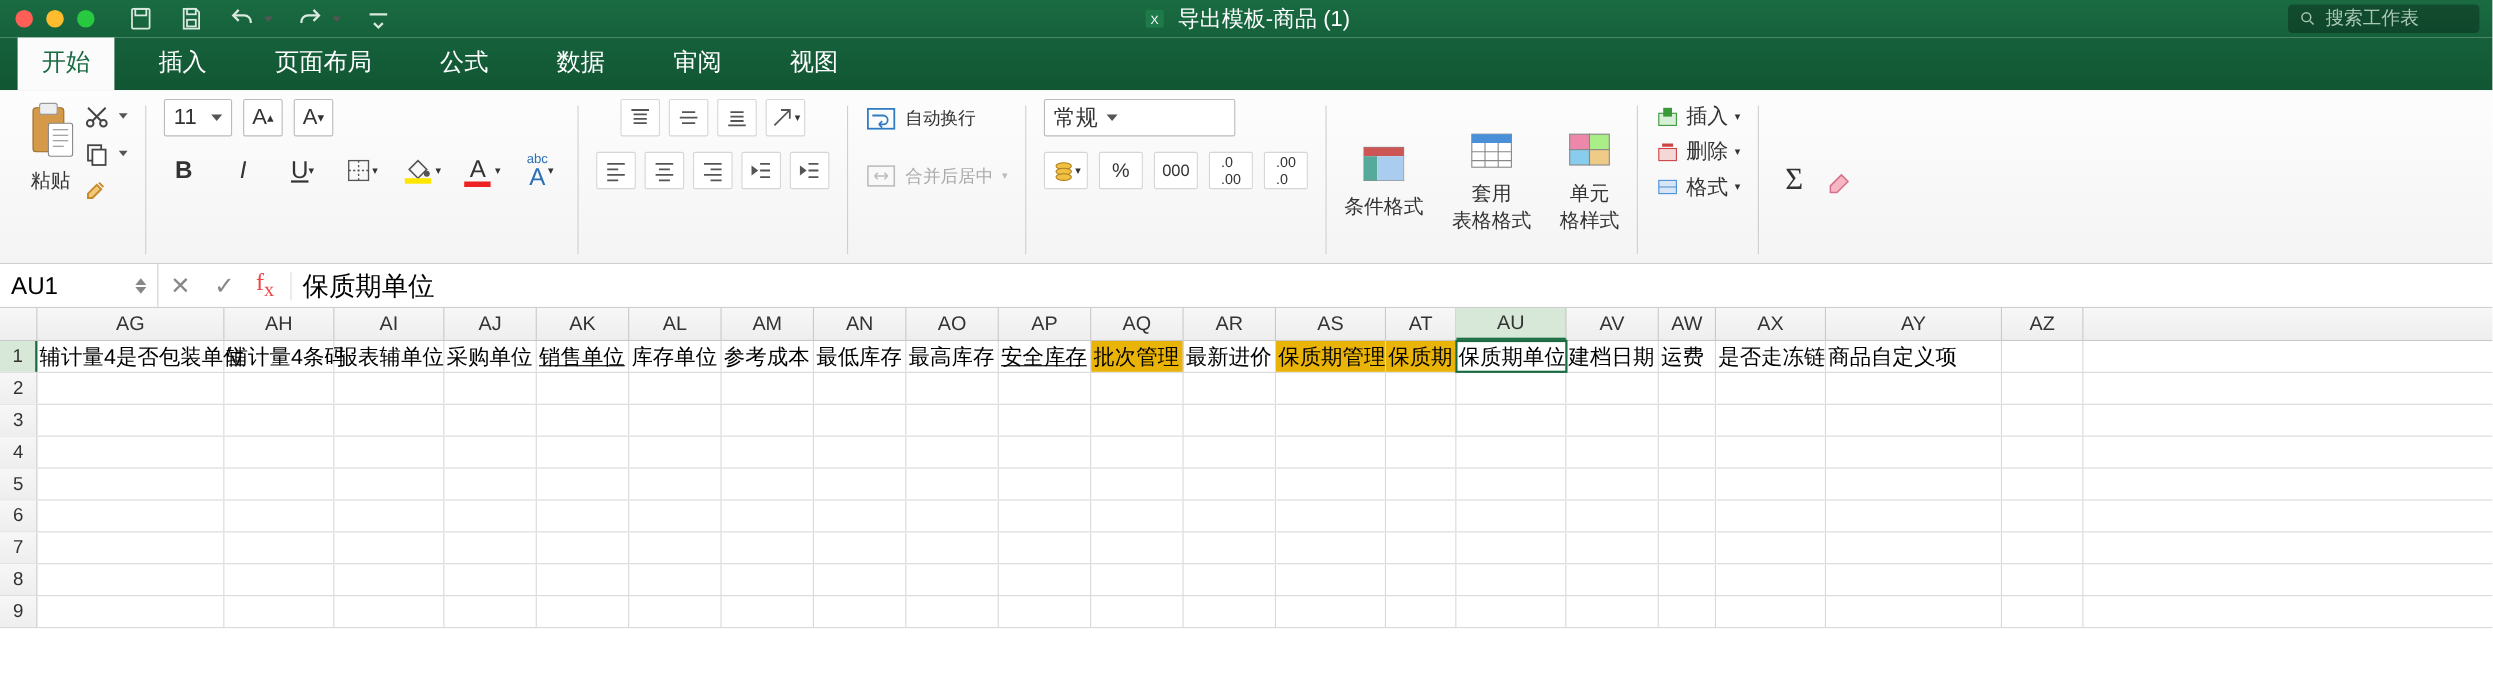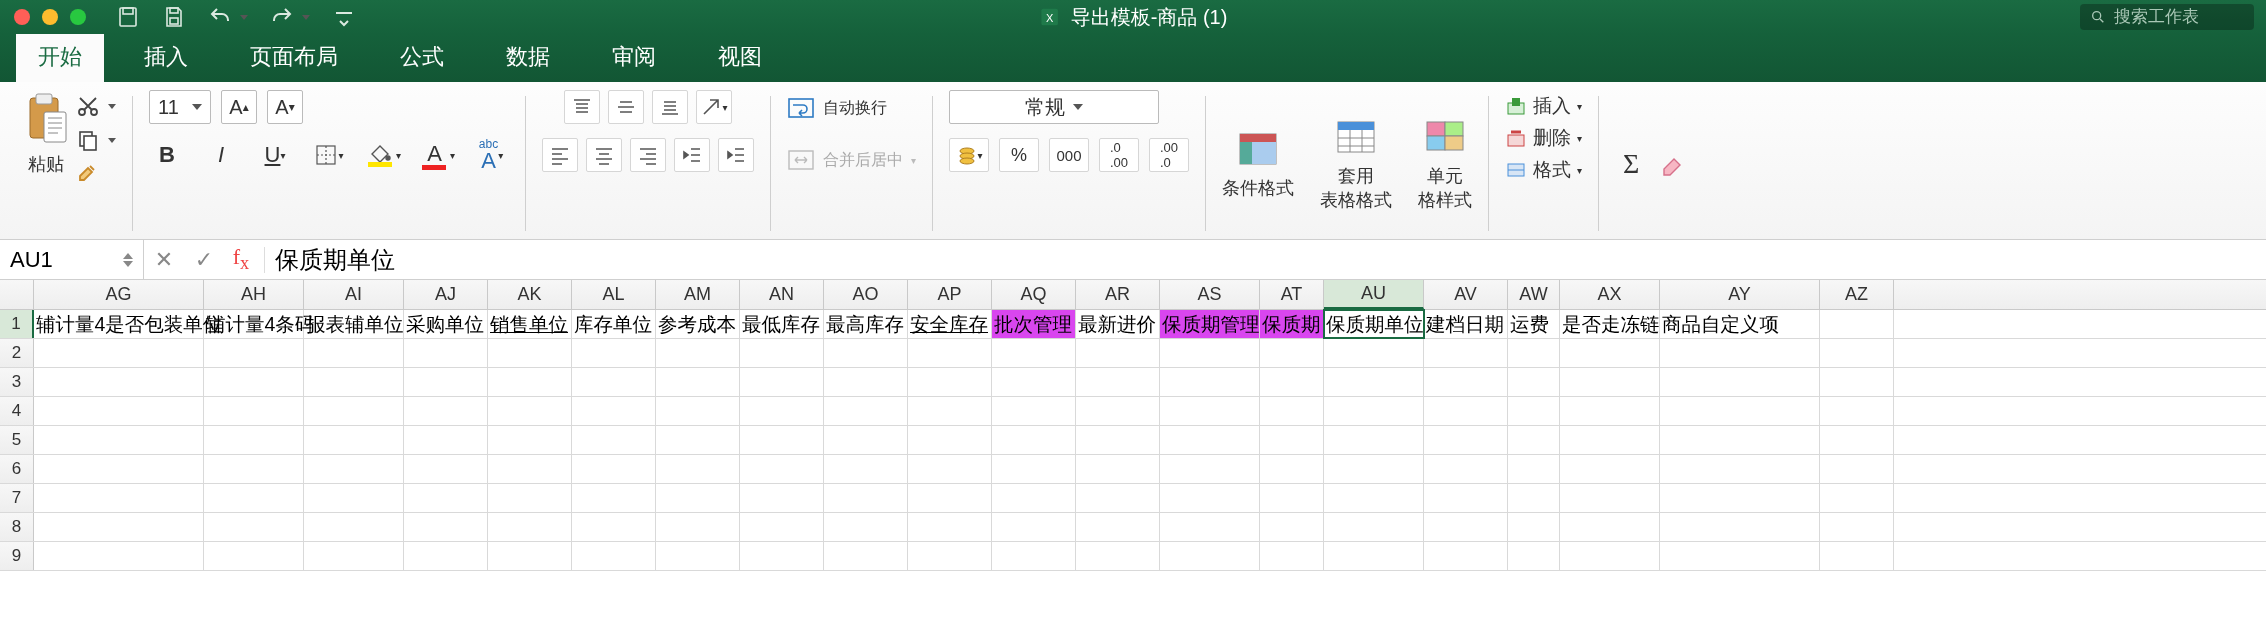--- a/index.html
+++ b/index.html
@@ -59,21 +59,21 @@
   .align-row .mini-btn { border: 1px solid #d6d6d6; background: #fff; border-radius: 2px; }
   .rotate-btn svg, .indent-btn svg { width: 22px; height: 22px; }
   
   .wrap-merge { align-items: flex-start; }
   .wm-row { display: flex; align-items: center; gap: 8px; height: 36px; }
   .wm-row svg { width: 28px; height: 22px; }
   .wm-row .lbl { font-size: 16px; color: #333; }
   .wm-row.disabled .lbl { color: #aaa; }
   
   .num-group { align-items: flex-start; }
-  .num-combo { width: 210px; justify-content: center; }
+  .num-combo { width: 174px; justify-content: flex-start; }
   .num-row2 { display: flex; gap: 10px; margin-top: 14px; }
   .num-row2 .mini-btn { border: 1px solid #d6d6d6; background: #fff; border-radius: 2px; width: 40px; font-size: 18px; }
   
   .styles-group { flex-direction: row; gap: 26px; }
   .style-btn { display: flex; flex-direction: column; align-items: center; gap: 4px; font-size: 18px; color: #333; }
   .style-btn svg { width: 44px; height: 44px; }
   
   .cells-group { align-items: flex-start; }
   .cell-row { display: flex; align-items: center; gap: 6px; height: 32px; font-size: 19px; color: #333; }
   .cell-row svg { width: 22px; height: 22px; }
@@ -95,21 +95,21 @@
   
   .grid { position: relative; }
   .col-headers { display: flex; height: 30px; border-bottom: 1px solid #c9c9c9; background: linear-gradient(#f7f7f7,#eee); }
   .corner { width: 34px; border-right: 1px solid #c9c9c9; }
   .col-h { border-right: 1px solid #c9c9c9; display: flex; align-items: center; justify-content: center; font-size: 18px; color: #333; }
   .col-h.active { background: #d8e8d8; border-bottom: 2px solid #1a6b42; font-weight: 500; }
   .row { display: flex; height: 29px; border-bottom: 1px solid #d9d9d9; }
   .row-h { width: 34px; border-right: 1px solid #c9c9c9; background: linear-gradient(#f7f7f7,#eee); display: flex; align-items: center; justify-content: center; font-size: 17px; color: #333; }
   .row-h.active { background: #d8e8d8; border-right: 2px solid #1a6b42; font-weight: 500; }
   .cell { border-right: 1px solid #d9d9d9; font-size: 19.5px; color: #000; display: flex; align-items: center; padding: 0 2px; white-space: nowrap; overflow: visible; }
-  .cell.hl { background: #d946ef; }
+  .cell.hl { background: #eab308; }
   .cell.sel { outline: 2px solid #1a6b42; outline-offset: -1px; background: #fff; }
 </style>
 </head>
 <body>
 
 <div class="titlebar">
   <div class="traffic">
     <div class="tl close-dot"></div>
     <div class="tl min-dot"></div>
     <div class="tl max-dot"></div>

